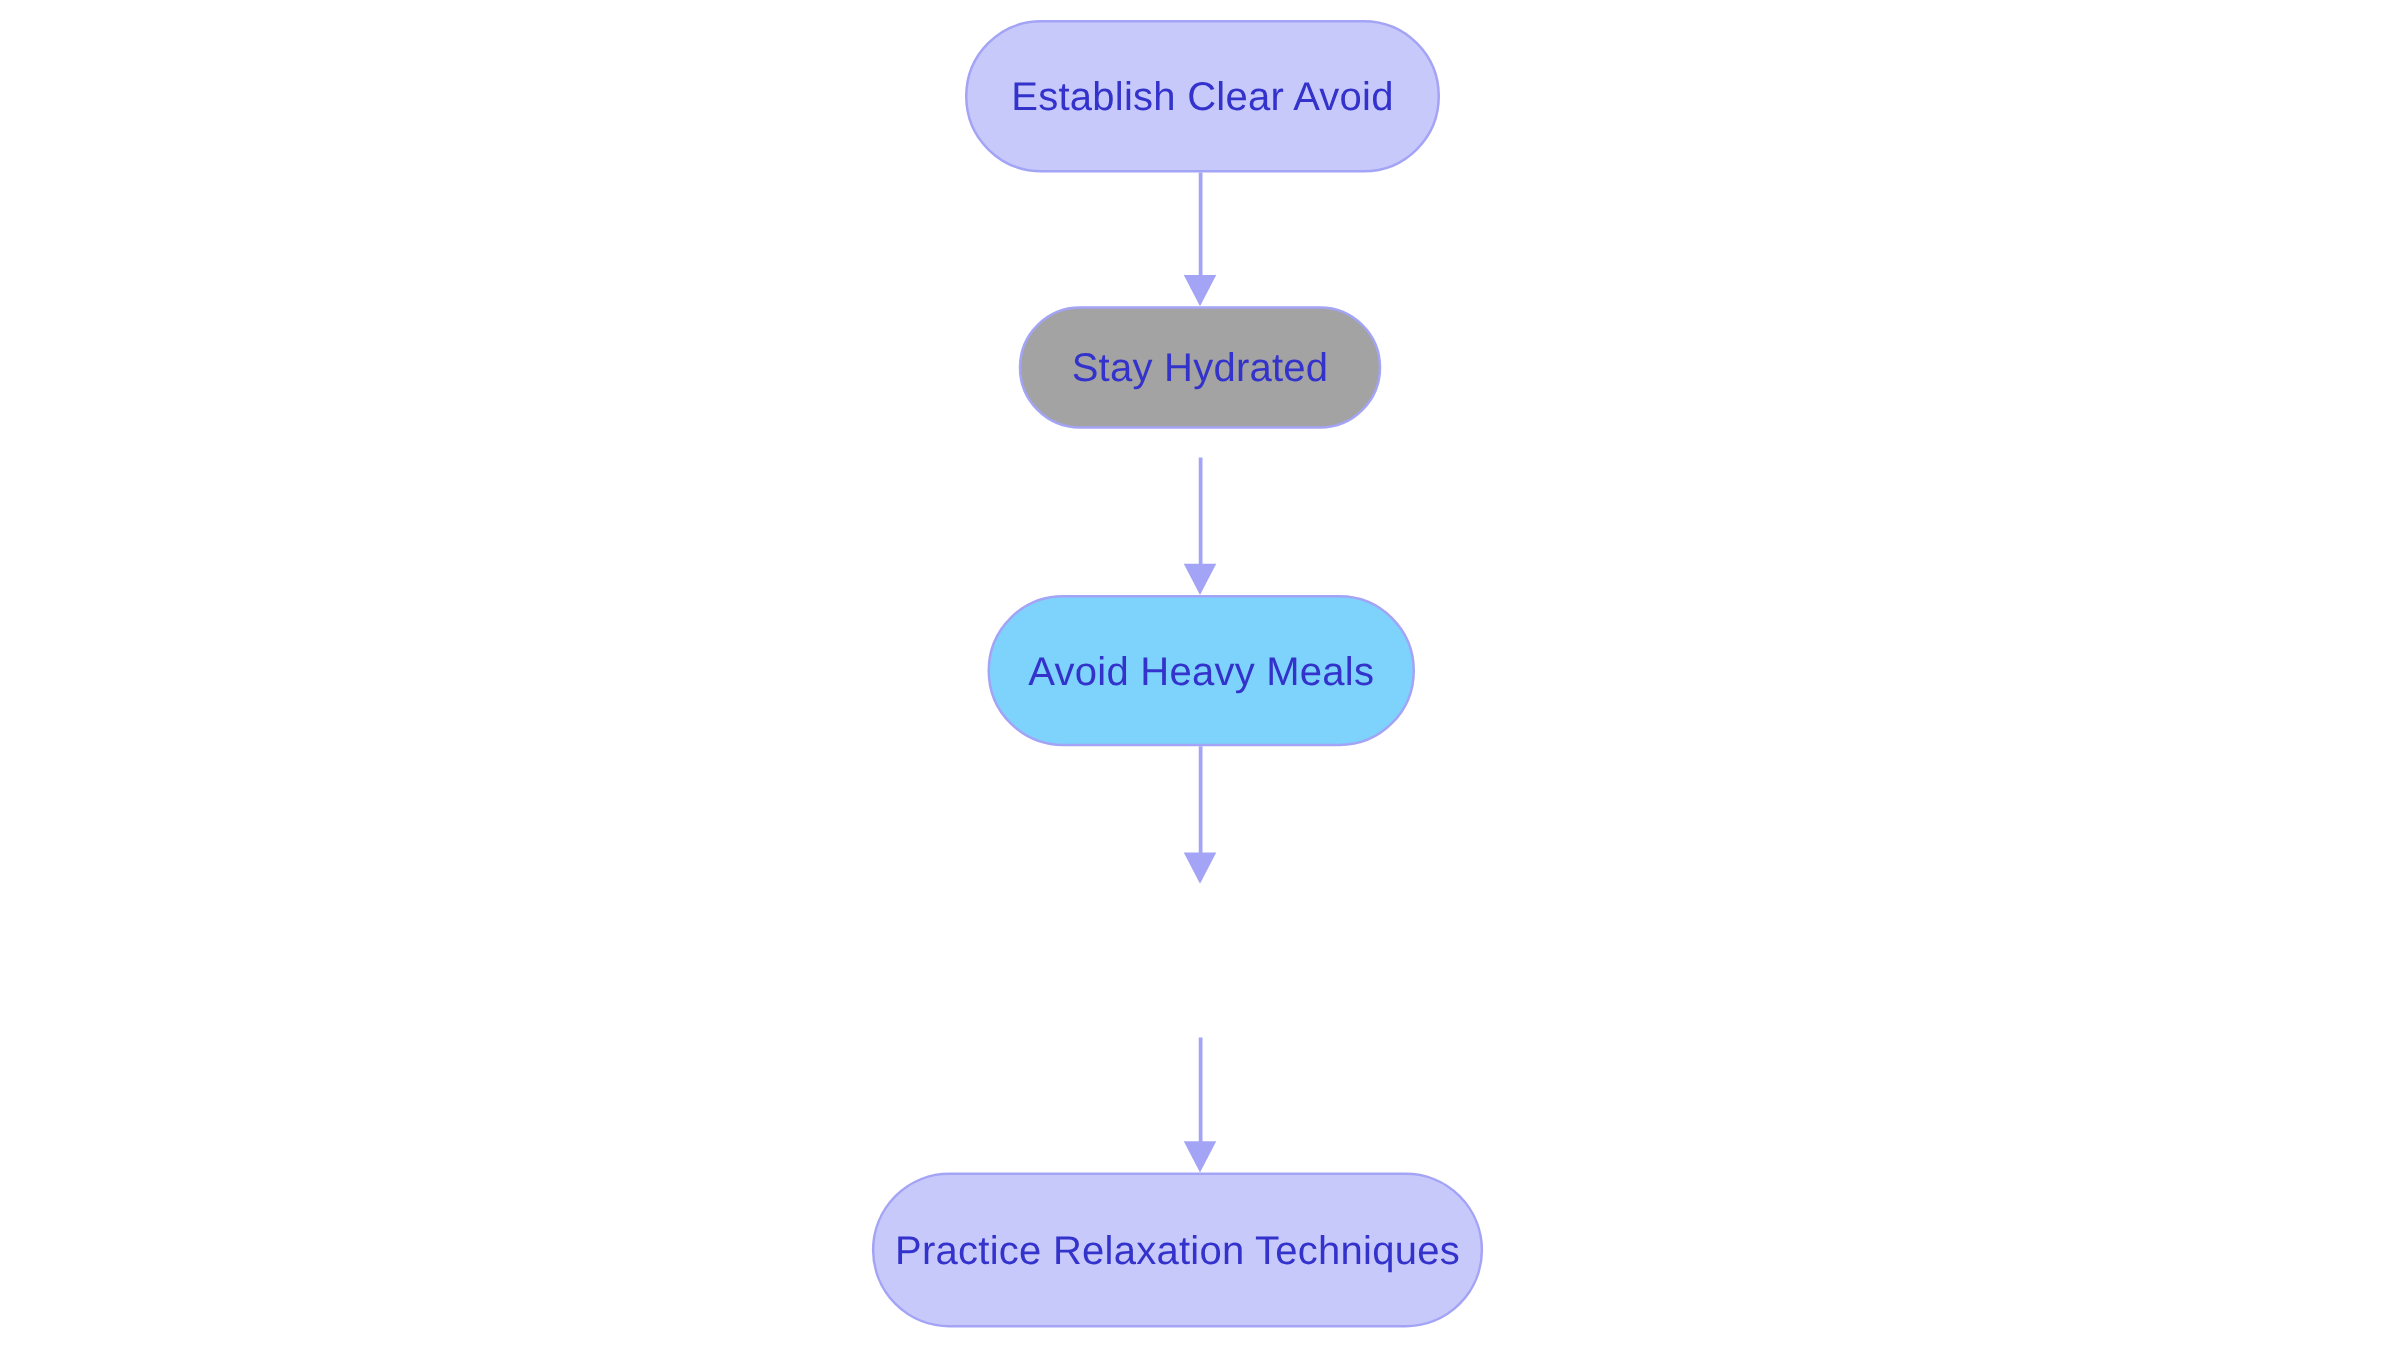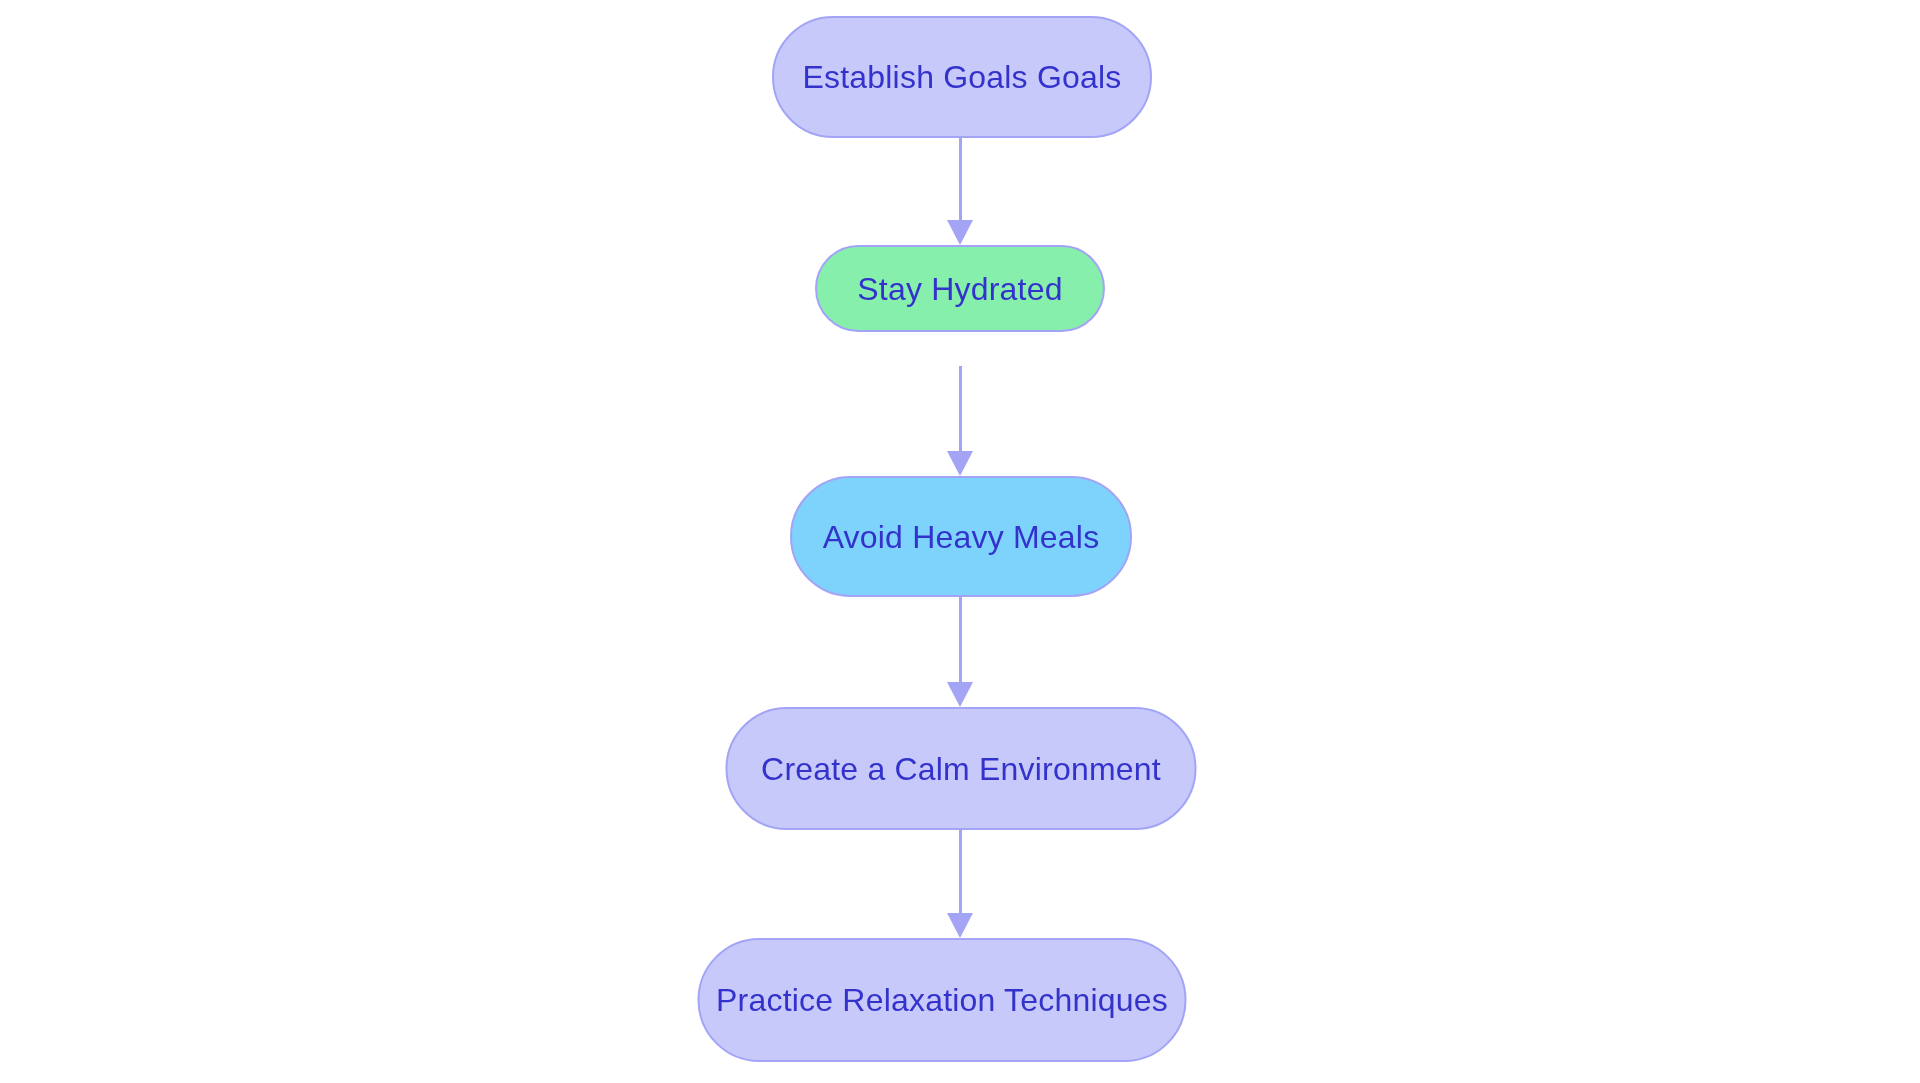--- a/index.html
+++ b/index.html
@@ -87,32 +87,29 @@
   <div class="connector" style="left: 960px; top: 597px; width: 26px; height: 110px;">
     <div class="connector-line" style="height: 86px; background: rgb(163, 164, 245);"></div>
     <div class="connector-arrow" style="border-top-color: rgb(163, 164, 245);"></div>
   </div>
   <div class="connector" style="left: 960px; top: 830px; width: 26px; height: 108px;">
     <div class="connector-line" style="height: 84px; background: rgb(163, 164, 245);"></div>
     <div class="connector-arrow" style="border-top-color: rgb(163, 164, 245);"></div>
   </div>
 
   <div class="node" style="left: 962px; top: 16px; width: 380px; height: 122px; background: rgb(200, 201, 251); border-color: rgb(163, 164, 245);">
-    <span class="node-label" style="color: rgb(51, 51, 204);">Establish Goals Goals</span>
+    <span class="node-label" style="color: rgb(51, 51, 204);">Establish Clear Avoid</span>
   </div>
 
-  <div class="node" style="left: 960px; top: 245px; width: 290px; height: 87px; background: #86efac; border-color: rgb(163, 164, 245);">
+  <div class="node" style="left: 960px; top: 245px; width: 290px; height: 98px; background: #a3a3a3; border-color: rgb(163, 164, 245);">
     <span class="node-label" style="color: rgb(51, 51, 204);">Stay Hydrated</span>
   </div>
 
   <div class="node" style="left: 961px; top: 476px; width: 342px; height: 121px; background: #7dd3fc; border-color: rgb(163, 164, 245);">
     <span class="node-label" style="color: rgb(51, 51, 204);">Avoid Heavy Meals</span>
   </div>
 
-  <div class="node" style="left: 961px; top: 707px; width: 471px; height: 123px; background: rgb(200, 201, 251); border-color: rgb(163, 164, 245);">
-    <span class="node-label" style="color: rgb(51, 51, 204);">Create a Calm Environment</span>
-  </div>
 
   <div class="node" style="left: 942px; top: 938px; width: 489px; height: 124px; background: rgb(200, 201, 251); border-color: rgb(163, 164, 245);">
     <span class="node-label" style="color: rgb(51, 51, 204);">Practice Relaxation Techniques</span>
   </div>
 
 </div>
 
 </body></html>

